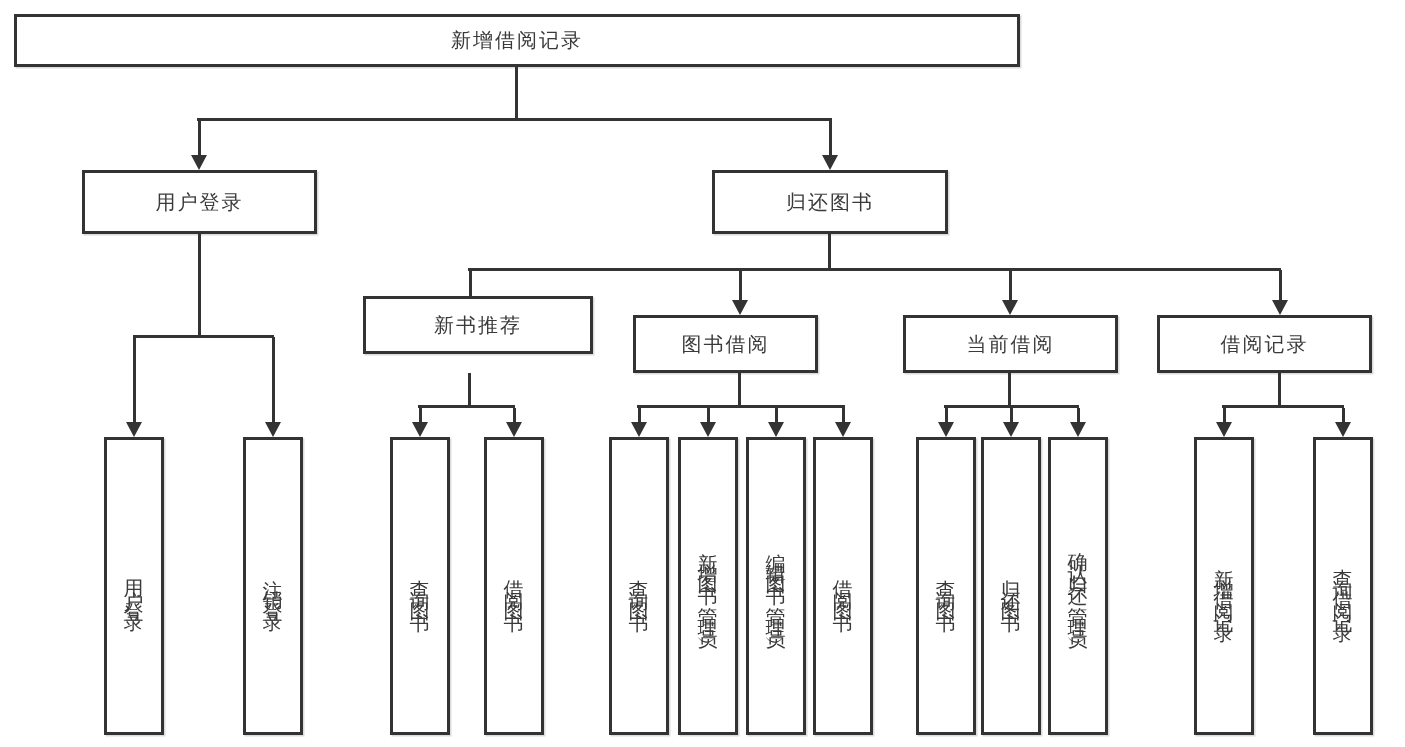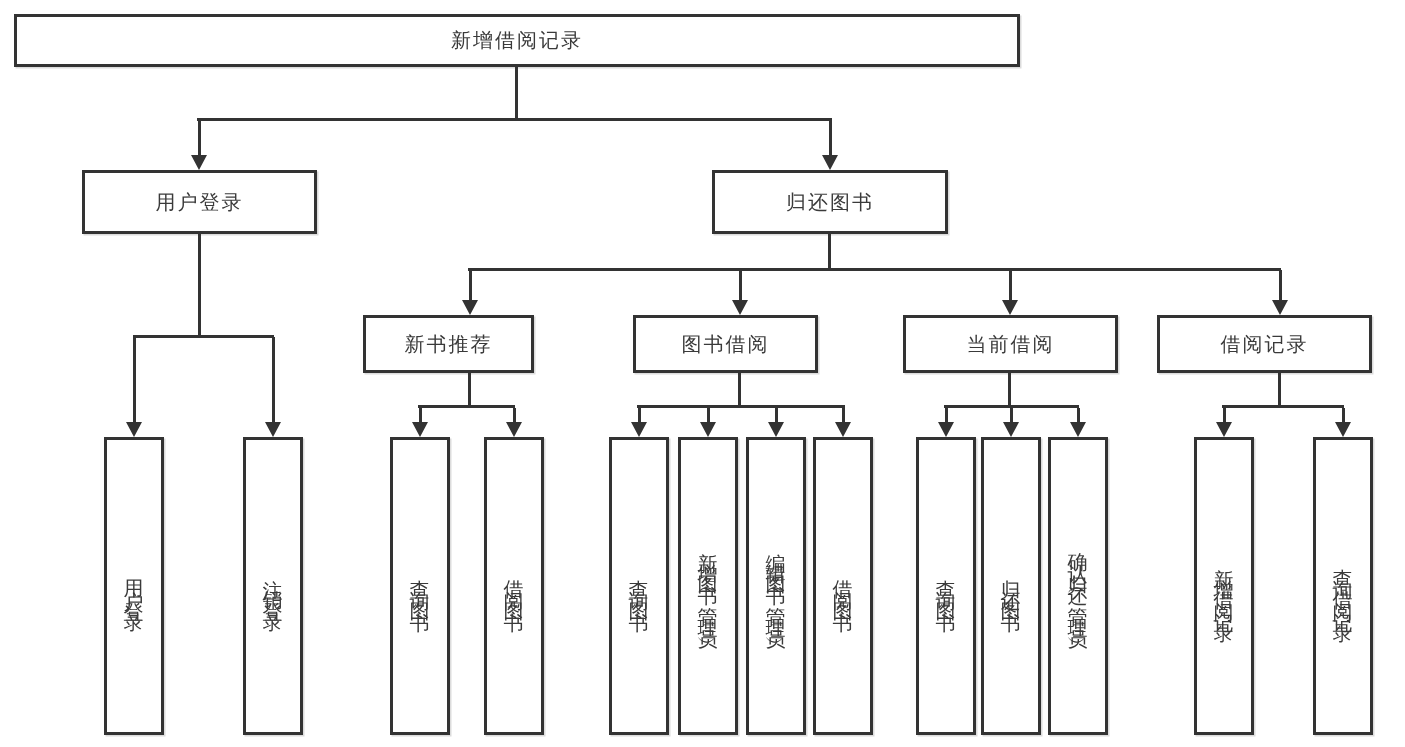--- a/index.html
+++ b/index.html
@@ -114,21 +114,21 @@
     </div>
   <div class="arrow" style="left:1002px;top:270px">
       <div class="shaft" style="height:30px"></div>
       <div class="head"></div>
     </div>
   <div class="arrow" style="left:1272px;top:270px">
       <div class="shaft" style="height:30px"></div>
       <div class="head"></div>
     </div>
 
-  <div class="box" style="left:363px;top:315px;width:171px;height:58px">
+  <div class="box" style="left:363px;top:296px;width:230px;height:58px">
     <span class="hlabel">新书推荐</span>
   </div>
   <div class="box" style="left:633px;top:315px;width:185px;height:58px">
     <span class="hlabel">图书借阅</span>
   </div>
   <div class="box" style="left:903px;top:315px;width:215px;height:58px">
     <span class="hlabel">当前借阅</span>
   </div>
   <div class="box" style="left:1157px;top:315px;width:215px;height:58px">
     <span class="hlabel">借阅记录</span>

